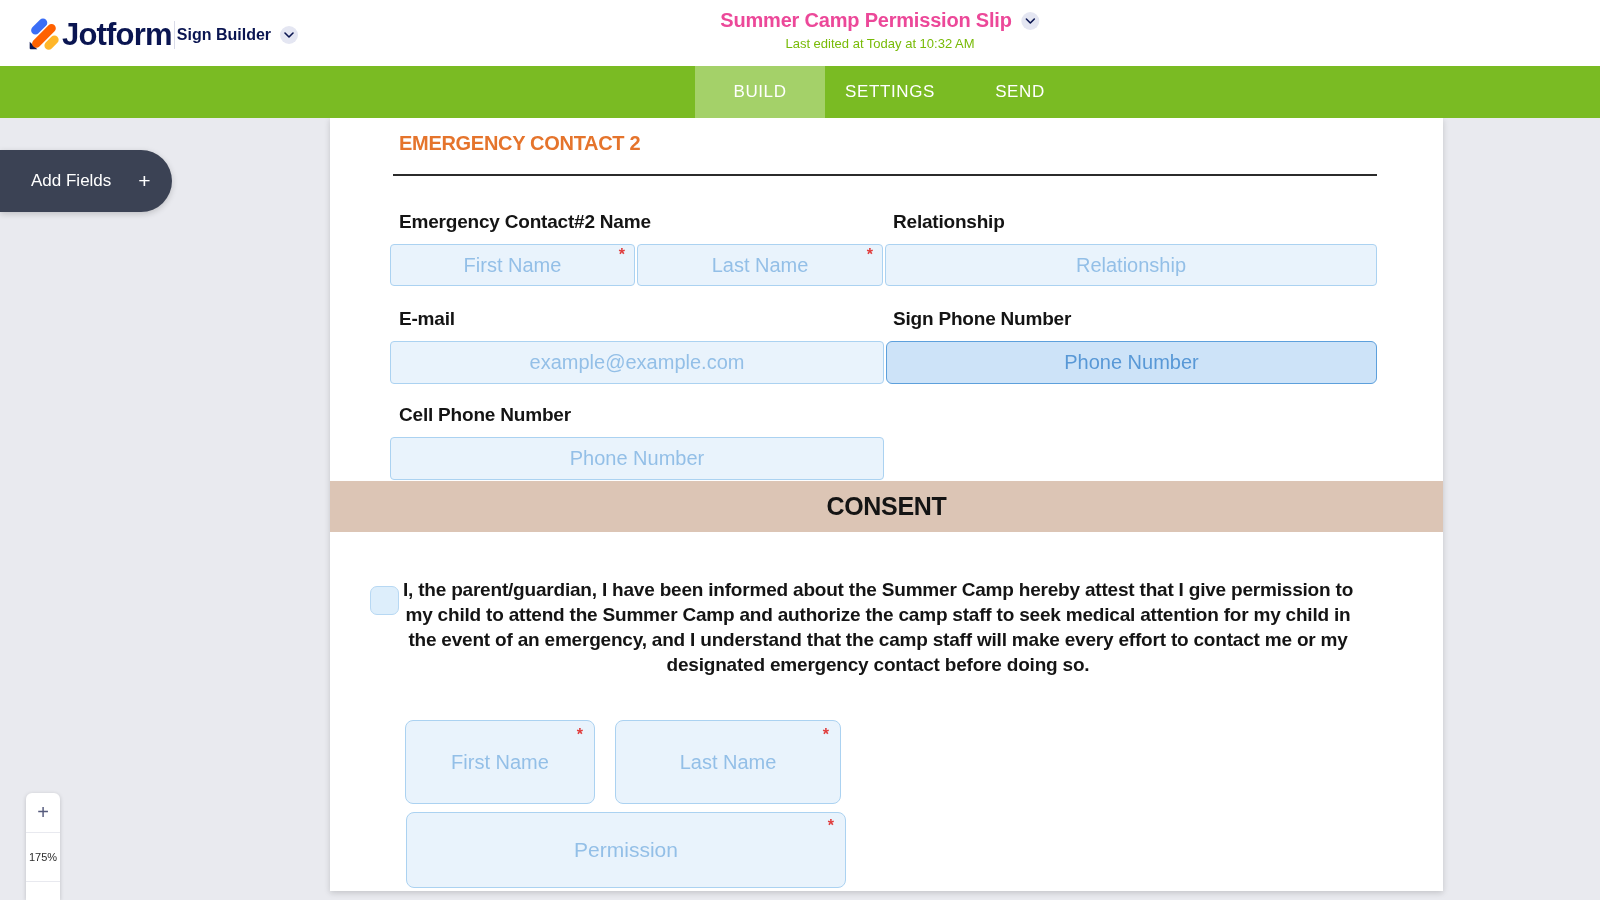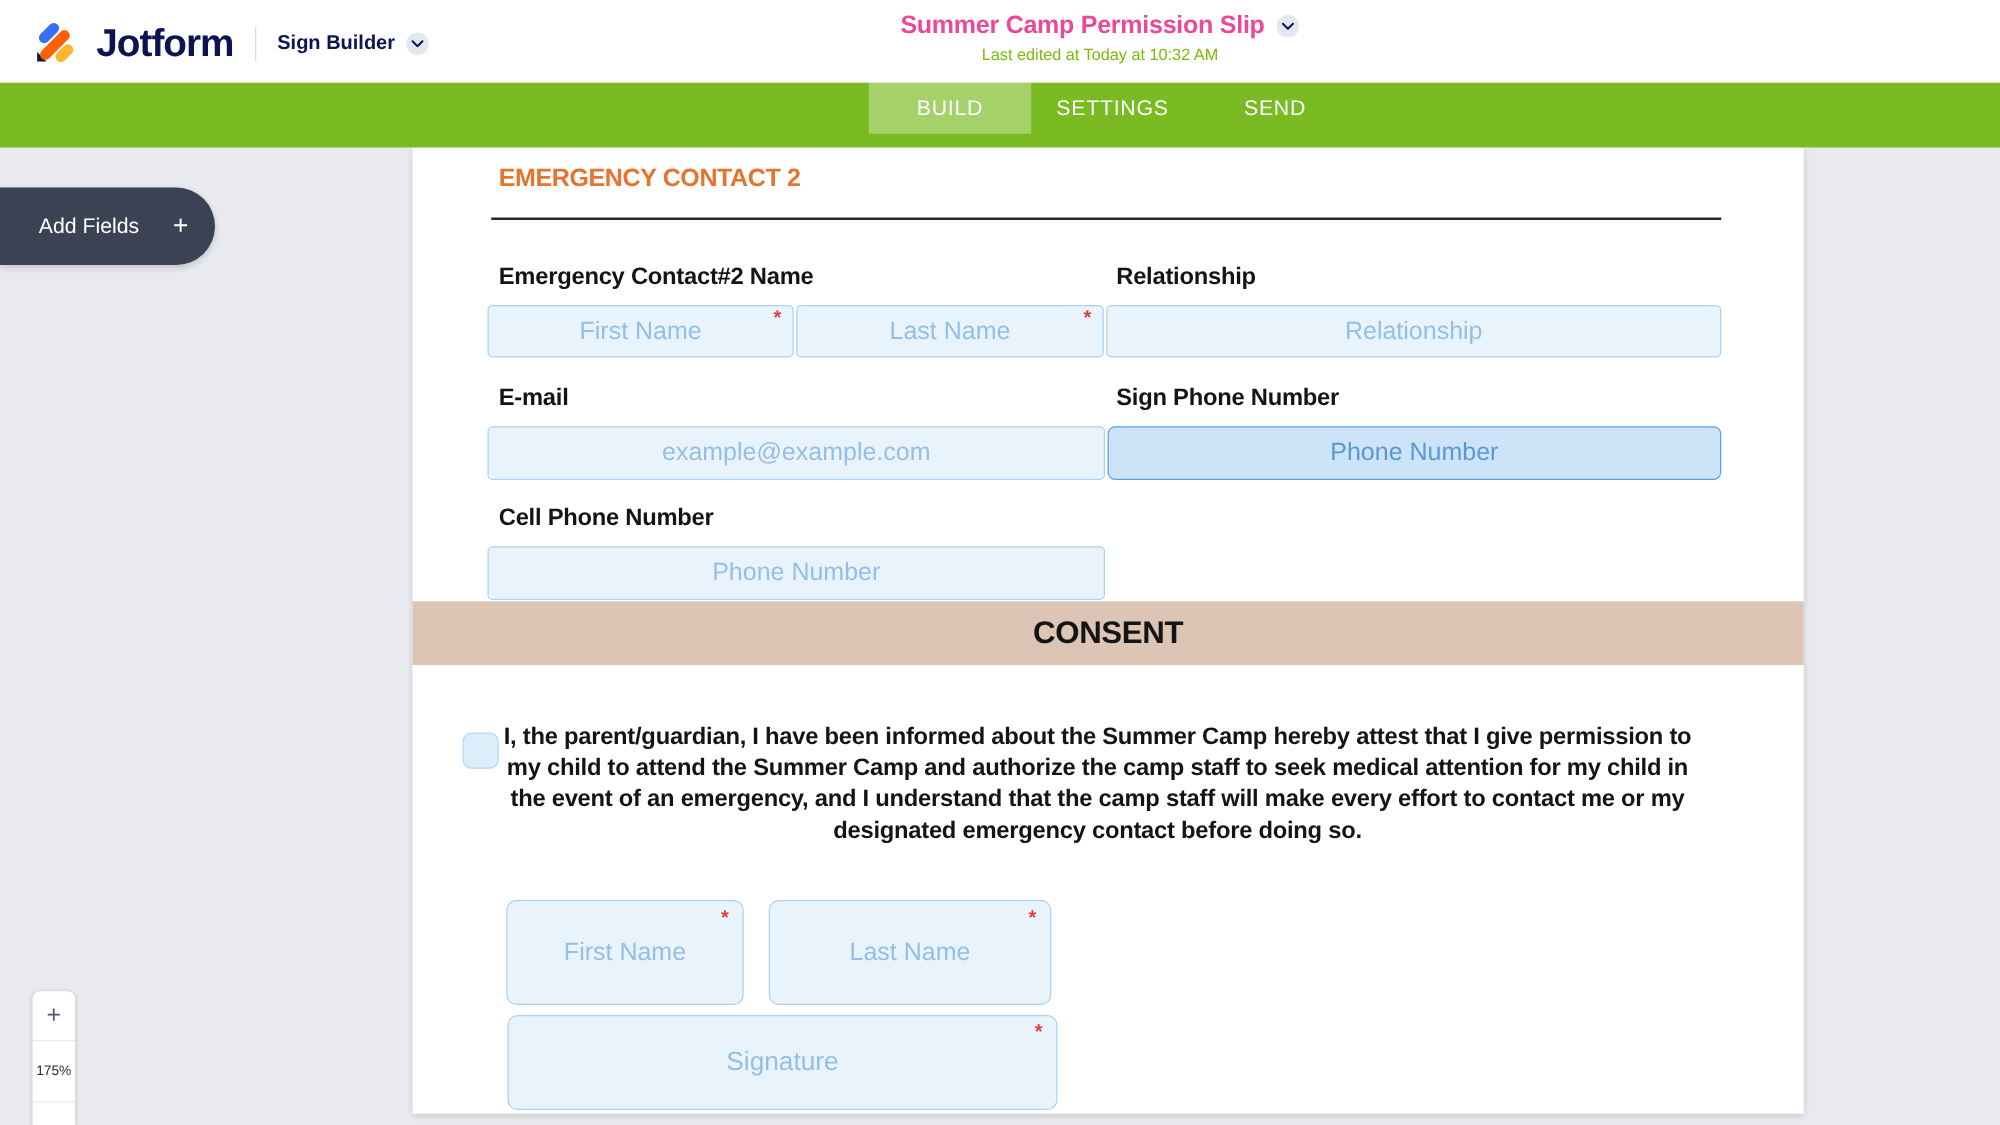--- a/index.html
+++ b/index.html
@@ -10,21 +10,21 @@
     background:#e9eaef;
   }
 
   
   .header {
     position:absolute; top:0; left:0; width:1600px; height:66px;
     background:#ffffff; z-index:6;
   }
   .brand {
     position:absolute; left:24px; top:0; height:70px;
-    display:flex; align-items:center; gap:15px;
+    display:flex; align-items:center; 
   }
   .logo-mark { width:38px; height:38px; display:flex; }
   .logo-text { font-size:31px; font-weight:800; color:#0a1551; letter-spacing:-0.8px; }
   .brand-divider { width:1px; height:28px; background:#d9dbe8; margin:0 2px; }
   .product-group { display:flex; align-items:flex-start; gap:9px; cursor:pointer; }
   .product-name { font-size:16px; font-weight:600; color:#0a1551; }
   .chev-btn {
     width:18px; height:18px; border-radius:50%; background:#e4e6f2;
     display:flex; align-items:center; justify-content:center; flex-shrink:0;
   }
@@ -36,21 +36,21 @@
   .form-title { font-size:20px; font-weight:700; color:#ec4899; letter-spacing:-0.2px; }
   .last-edited { margin-top:4px; font-size:13px; color:#78bb07; font-weight:500; }
 
   
   .navbar {
     position:absolute; top:66px; left:0; width:1600px; height:52px;
     background:#7abb23; z-index:5;
   }
   .nav-tabs { position:absolute; left:695px; top:0; height:52px; display:flex; }
   .nav-tab {
-    min-width:130px; height:41px; padding:0 14px;
+    min-width:130px; height:52px; padding:0 14px;
     display:flex; align-items:center; justify-content:center;
     color:#ffffff; font-size:17px; letter-spacing:0.6px; cursor:pointer;
   }
   .nav-tab.active { background:rgba(255,255,255,0.32); }
 
   
   .add-fields {
     position:absolute; left:0; top:150px; width:172px; height:62px;
     background:#3b4254; border-radius:0 31px 31px 0;
     display:flex; align-items:center; padding-left:31px; gap:27px;
@@ -227,17 +227,17 @@
 
   <div class="input-box box-fn">
     <span>First Name</span>
     <span class="asterisk" style="top:6px; right:11px;">*</span>
   </div>
   <div class="input-box box-ln">
     <span>Last Name</span>
     <span class="asterisk" style="top:6px; right:11px;">*</span>
   </div>
   <div class="input-box box-sig">
-    <span>Signature</span>
+    <span>Permission</span>
     <span class="asterisk" style="top:5px; right:11px;">*</span>
   </div>
 
 </div>
 
 </body></html>

